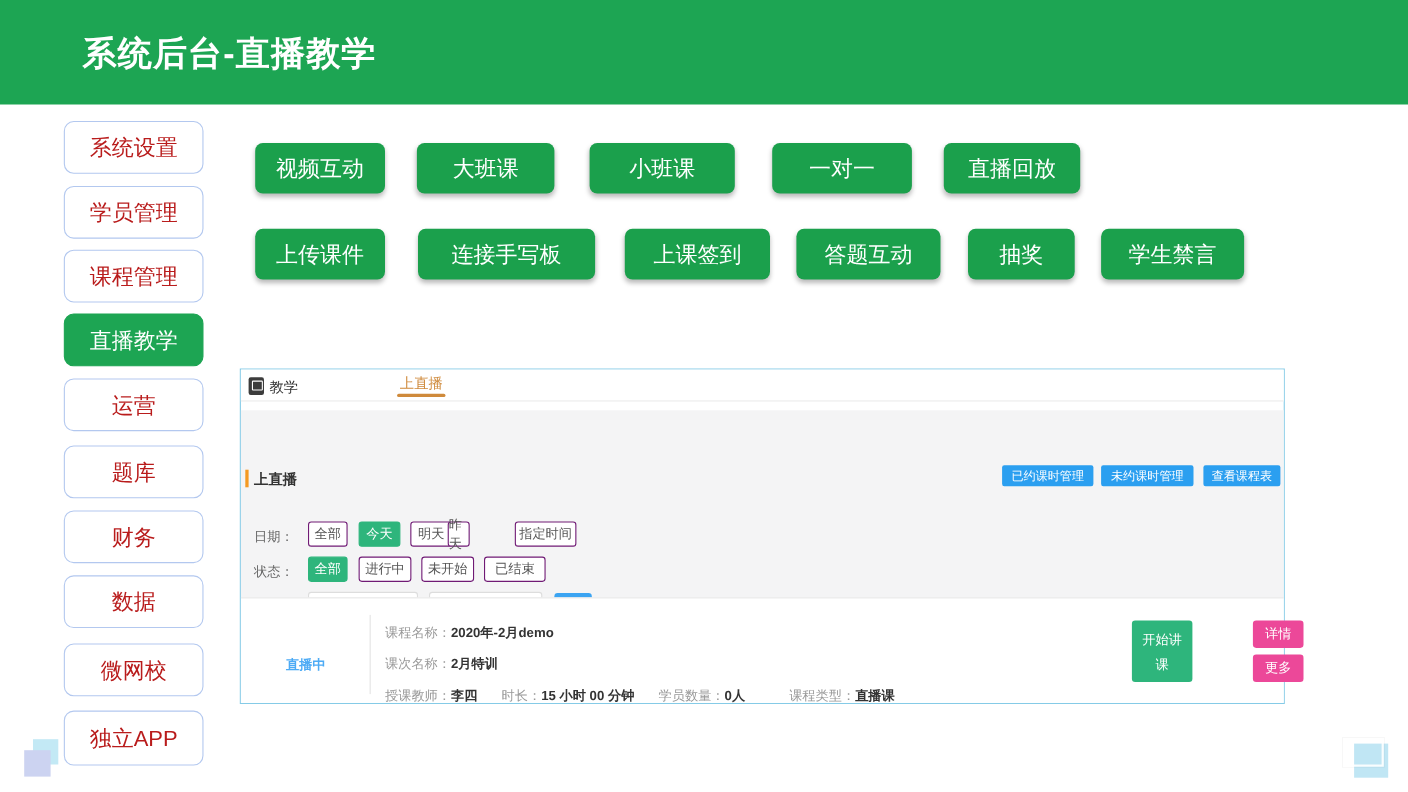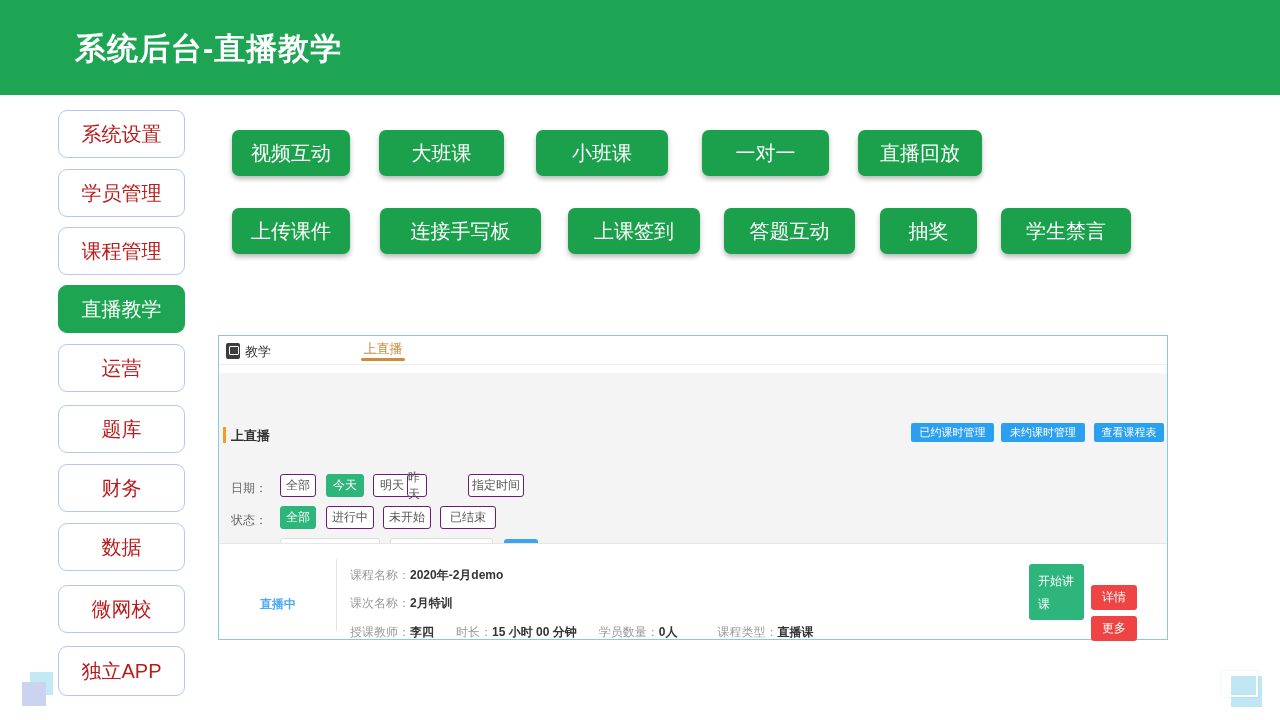--- a/index.html
+++ b/index.html
@@ -60,23 +60,23 @@
     font-size:12px; display:flex; align-items:center; justify-content:center; cursor:pointer; }
 
   .course-area { position:absolute; left:0; top:207px; width:948px; height:96px; background:#fff; border-top:1px solid #e6e6e6; }
   .live-status { position:absolute; left:41px; top:52px; font-size:12px; font-weight:bold; color:#4dabf5; }
   .vline { position:absolute; left:117px; top:15px; width:1px; height:72px; background:#e3e3e3; }
   .c-line { position:absolute; left:131px; font-size:12px; color:#999; white-space:nowrap; }
   .c-line b { color:#333; font-weight:bold;margin-top:32px; }
   .gap1 { display:inline-block; width:22px; }
   .gap2 { display:inline-block; width:40px; }
   .start-btn { position:absolute; left:810px; top:20px; width:55px; height:56px; background:#2eb57c; color:#fff;
-    font-size:12px; border:none; border-radius:3px; text-align:left; line-height:1.9; padding:6px 9px; cursor:pointer; }
-  .mini-btn { position:absolute; left:872px; width:46px; height:25px; background:#ef4444; color:#fff;
-    font-size:12px; border:none; border-radius:3px; display:flex; align-items:center; justify-content:center; cursor:pointer;margin-top:21px; }
+    font-size:12px; border:none; border-radius:3px; text-align:center; line-height:1.9; padding:6px 9px; cursor:pointer; }
+  .mini-btn { position:absolute; left:920px; width:46px; height:25px; background:#ec4899; color:#fff;
+    font-size:12px; border:none; border-radius:3px; display:flex; align-items:center; justify-content:center; cursor:pointer; }
 
   
   .sq { position:absolute; }
 </style>
 </head>
 <body>
 
 <div class="stage">
 
   <div class="app-header">

